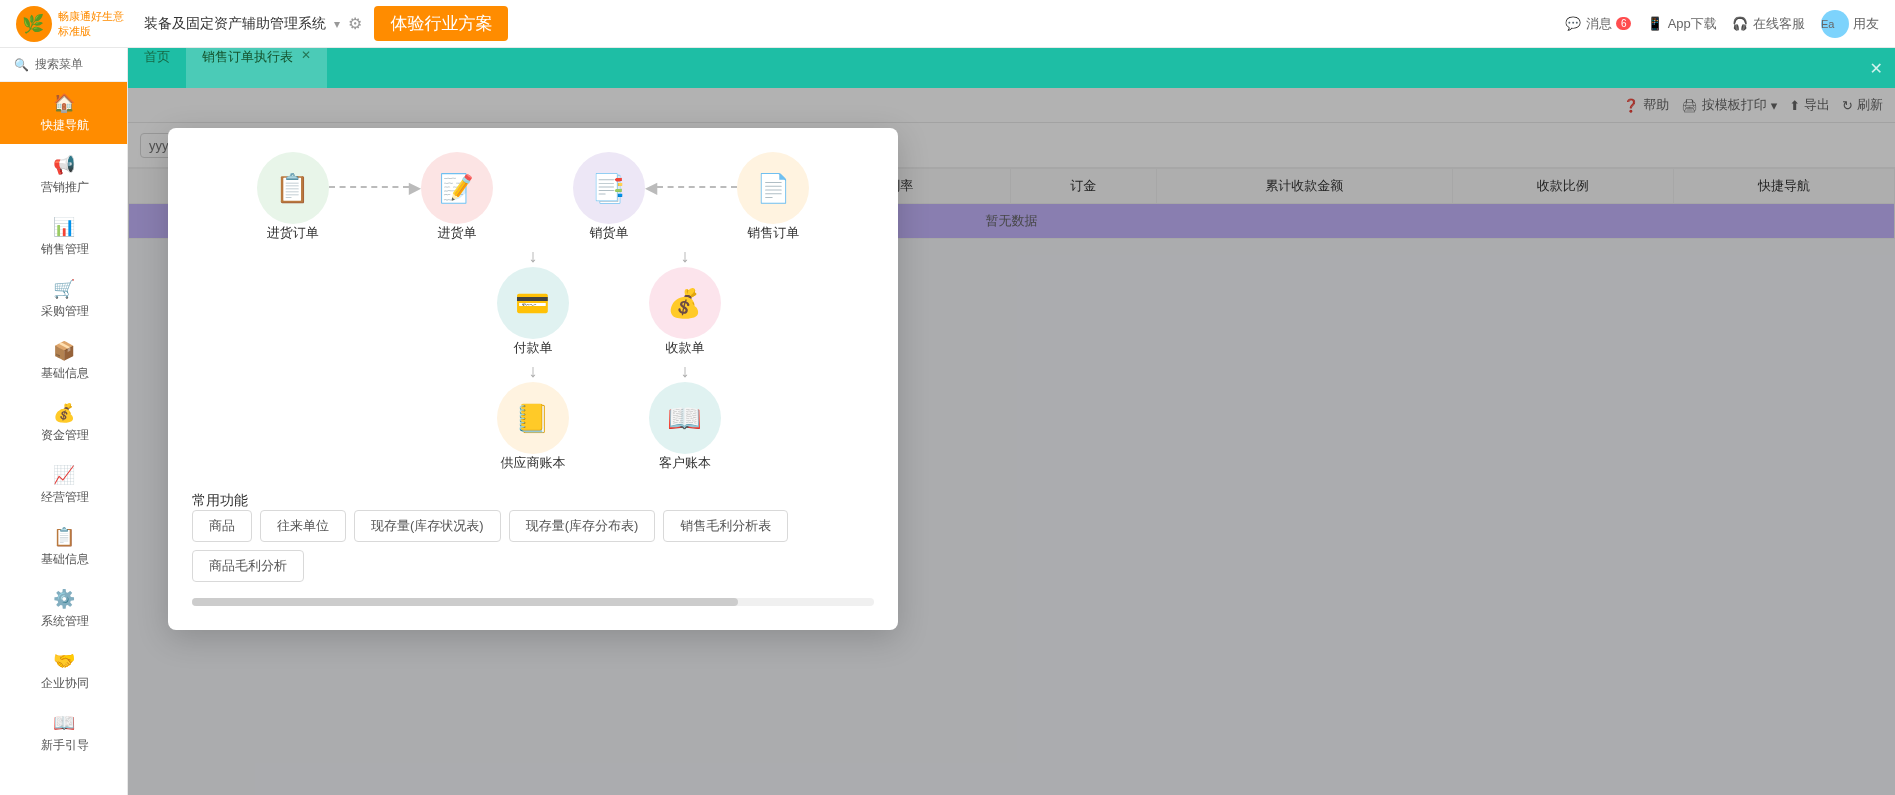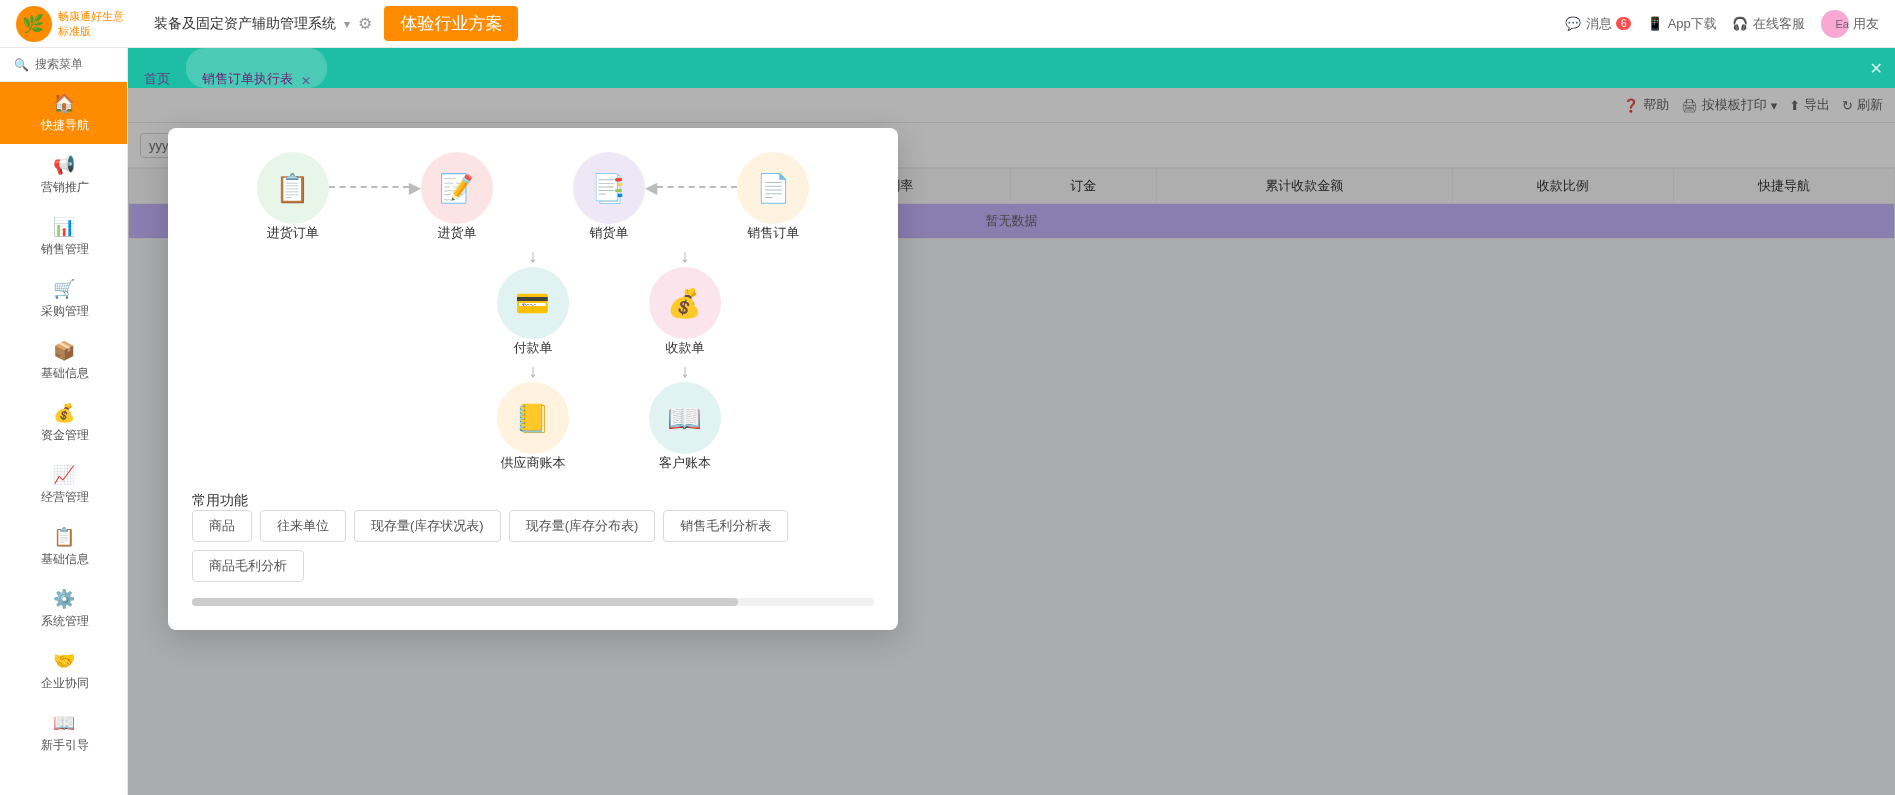--- a/index.html
+++ b/index.html
@@ -11,37 +11,37 @@
     .main-area { display: flex; flex: 1; overflow: hidden; }
     .sidebar { width: 128px; background: #fff; border-right: 1px solid #e8e8e8; flex-shrink: 0; }
     .content-area { flex: 1; display: flex; flex-direction: column; overflow: hidden; }
     .tab-bar { display: flex; align-items: center; background: #1ebea5; height: 40px; flex-shrink: 0; }
     .tab-content { flex: 1; background: #f5f7fa; overflow: hidden; position: relative; }
 
     
     .logo-area { display: flex; align-items: center; width: 128px; flex-shrink: 0; }
     .logo-icon { width: 36px; height: 36px; background: #ff8c00; border-radius: 50%; display: flex; align-items: center; justify-content: center; color: white; font-size: 18px; margin-right: 6px; }
     .logo-text { font-size: 11px; color: #ff8c00; line-height: 1.3; }
-    .system-title-area { display: flex; align-items: center; flex: 1; margin-left: 10px; }
+    .system-title-area { display: flex; align-items: center; flex: 1; }
     .system-title { font-size: 14px; color: #333; margin-right: 8px; }
     .dropdown-arrow { color: #999; font-size: 12px; margin-right: 8px; cursor: pointer; }
     .settings-icon { color: #999; font-size: 16px; margin-right: 12px; cursor: pointer; }
     .trial-btn { background: #ff8c00; color: white; border: none; border-radius: 4px; padding: 6px 16px; font-size: 17px; cursor: pointer; }
     .top-right { display: flex; align-items: center; margin-left: auto; gap: 16px; }
     .top-right-item { display: flex; align-items: center; gap: 4px; color: #666; font-size: 13px; cursor: pointer; }
     .badge { background: #ff4d4f; color: white; border-radius: 10px; padding: 1px 5px; font-size: 10px; }
-    .avatar { width: 28px; height: 28px; background: #f9a8d4; border-radius: 50%; display: flex; align-items: center; justify-content: flex-end; overflow: hidden; }
+    .avatar { width: 28px; height: 28px; background: #7dd3fc; border-radius: 50%; display: flex; align-items: center; justify-content: flex-start; overflow: hidden; }
     .sidebar-search { display: flex; align-items: center; padding: 8px; border-bottom: 1px solid #f0f0f0; cursor: pointer; color: #666; font-size: 12px; }
     .sidebar-search span { margin-left: 6px; }
     .sidebar-item { display: flex; flex-direction: column; align-items: center; padding: 10px 4px; cursor: pointer; color: #555; font-size: 12px; border-left: 3px solid transparent; }
     .sidebar-item .icon { font-size: 18px; margin-bottom: 3px; }
     .sidebar-item.quick-nav { background: #ff8c00; color: white; border-left-color: transparent; }
 
     
-    .tab { display: flex; align-items: flex-end; padding: 0 16px; height: 40px; color: #701a75; font-size: 13px; cursor: pointer; opacity: 0.8; border-radius: 19px; }
+    .tab { display: flex; align-items: flex-start; padding: 0 16px; height: 40px; color: #14532d; font-size: 13px; cursor: pointer; opacity: 0.8; }
     .tab.active { background: rgba(255,255,255,0.2); opacity: 1; }
     .tab-close { margin-left: 8px; opacity: 0.7; font-size: 12px; }
     .tab-end-btn { margin-left: auto; margin-right: 12px; color: white; opacity: 0.8; cursor: pointer; font-size: 16px; }
     .toolbar { display: flex; align-items: center; justify-content: flex-end; gap: 12px; padding: 8px 12px; background: #fff; border-bottom: 1px solid #e8e8e8; }
     .toolbar-btn { display: flex; align-items: center; gap: 4px; color: #666; font-size: 13px; cursor: pointer; }
     .filter-row { display: flex; align-items: center; gap: 8px; padding: 8px 12px; background: #fff; border-bottom: 1px solid #f0f0f0; }
     .filter-input { border: 1px solid #d9d9d9; border-radius: 4px; padding: 4px 8px; font-size: 13px; width: 160px; color: #999; }
     .filter-select { border: 1px solid #d9d9d9; border-radius: 4px; padding: 4px 8px; font-size: 13px; min-width: 120px; color: #999; }
     .search-btn { background: #ff8c00; color: white; border: none; border-radius: 4px; padding: 5px 16px; font-size: 13px; cursor: pointer; }
     .set-btn { background: #ff8c00; color: white; border: none; border-radius: 4px; padding: 5px 10px; font-size: 12px; cursor: pointer; margin-left: 4px; }

